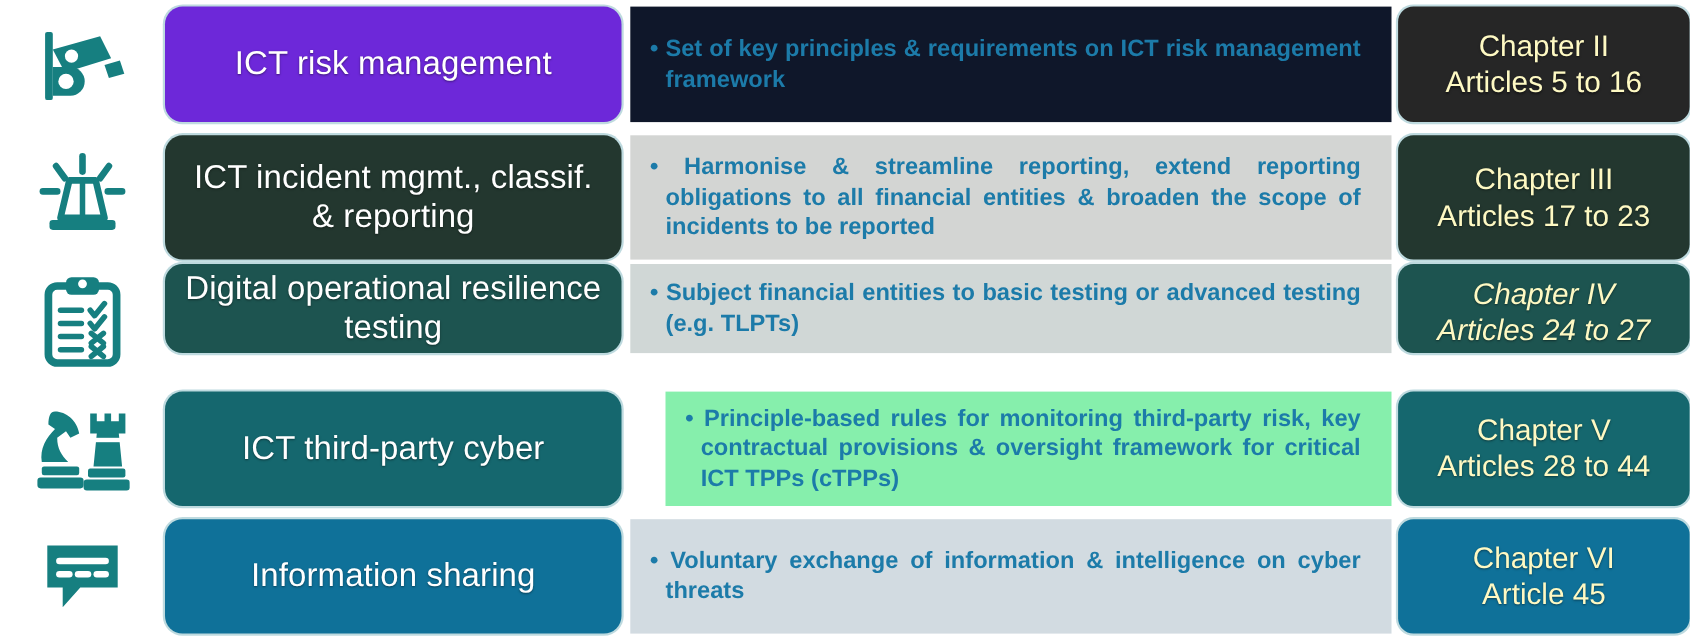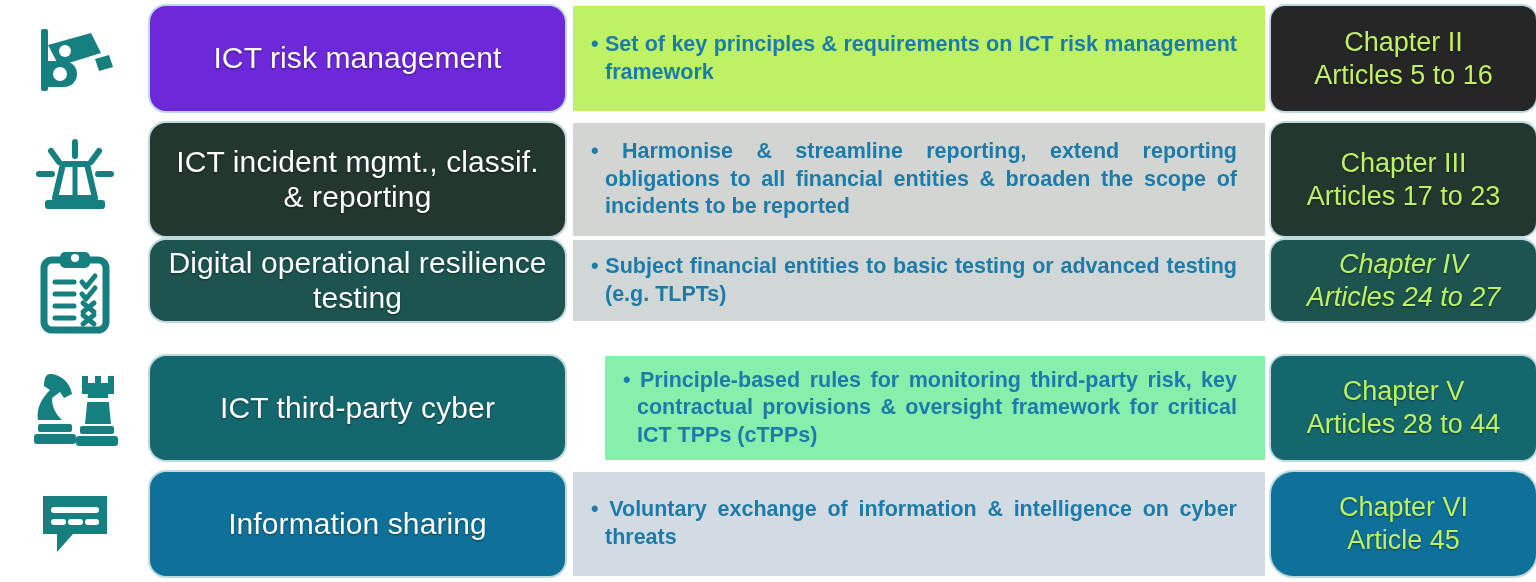--- a/index.html
+++ b/index.html
@@ -96,37 +96,37 @@
     display: flex;
     flex-direction: column;
     align-items: center;
     justify-content: center;
     text-align: center;
     box-sizing: border-box;
     padding: 4px 10px;
     box-shadow: 0 0 0 2px rgba(168,206,212,0.75);
   }
   .chapter-line {
-    color: #bef264;
+    color: #fef9c3;
     font-size: 27px;
     line-height: 1.22;
     text-shadow: 0 1px 2px rgba(0,0,0,0.45);
     white-space: nowrap;
   }
 
   
   .row-0 { height: 117px; }
   .row-1 { height: 117px; }
   .row-2 { height: 116px; }
   .row-3 { height: 116px; }
   .row-4 { height: 116px; }
 
   .row-0 .pillar, .row-0 .chapter, .row-0 .desc { height: 105px; margin-top: 6px; margin-bottom: 6px; }
   .row-1 .pillar, .row-1 .chapter, .row-1 .desc { height: 113px; margin-top: 6px; margin-bottom: 6px; }
-  .row-2 .pillar, .row-2 .chapter, .row-2 .desc { height: 81px; margin-top: 6px; margin-bottom: 6px; }
+  .row-2 .pillar, .row-2 .chapter, .row-2 .desc { height: 81px; margin-top: 6px; margin-bottom: 6px; justify-content: flex-end; }
   .row-3 .pillar, .row-3 .chapter, .row-3 .desc { height: 104px; margin-top: 6px; margin-bottom: 6px; }
   .row-4 .pillar, .row-4 .chapter, .row-4 .desc { height: 104px; margin-top: 6px; margin-bottom: 6px; }
 </style>
 </head>
 <body>
 
 <div id="board">
 
   <div class="row row-0">
     <div class="icon-cell">
@@ -139,21 +139,21 @@
             <path d="M15 38 h16 a13 13 0 0 1 0 26 h-16 z"></path>
           </g>
           <circle cx="32" cy="28" r="6" fill="#ffffff"></circle>
           <circle cx="27" cy="51" r="7" fill="#ffffff"></circle>
         </svg>
       </span>
     </div>
     <div class="pillar" style="background:#6d28d9;">
       <span class="pillar-label">ICT risk management</span>
     </div>
-    <div class="desc" style="background:#bef264;">
+    <div class="desc" style="background:#0f172a;">
       <p class="desc-text">Set of key principles &amp; requirements on ICT risk management framework</p>
     </div>
     <div class="chapter" style="background:#262626;">
       <span class="chapter-line">Chapter II</span>
       <span class="chapter-line">Articles 5 to 16</span>
     </div>
   </div>
 
   <div class="row row-1">
     <div class="icon-cell">
@@ -261,19 +261,19 @@
           </g>
         </svg>
       </span>
     </div>
     <div class="pillar" style="background:#0f7199;text-align:center;">
       <span class="pillar-label">Information sharing</span>
     </div>
     <div class="desc" style="background:#d2dbe1;">
       <p class="desc-text">Voluntary exchange of information &amp; intelligence on cyber threats</p>
     </div>
-    <div class="chapter" style="background:#0f7199;border-radius:22px;">
+    <div class="chapter" style="background:#0f7199;">
       <span class="chapter-line">Chapter VI</span>
       <span class="chapter-line">Article 45</span>
     </div>
   </div>
 
 </div>
 
 </body></html>

